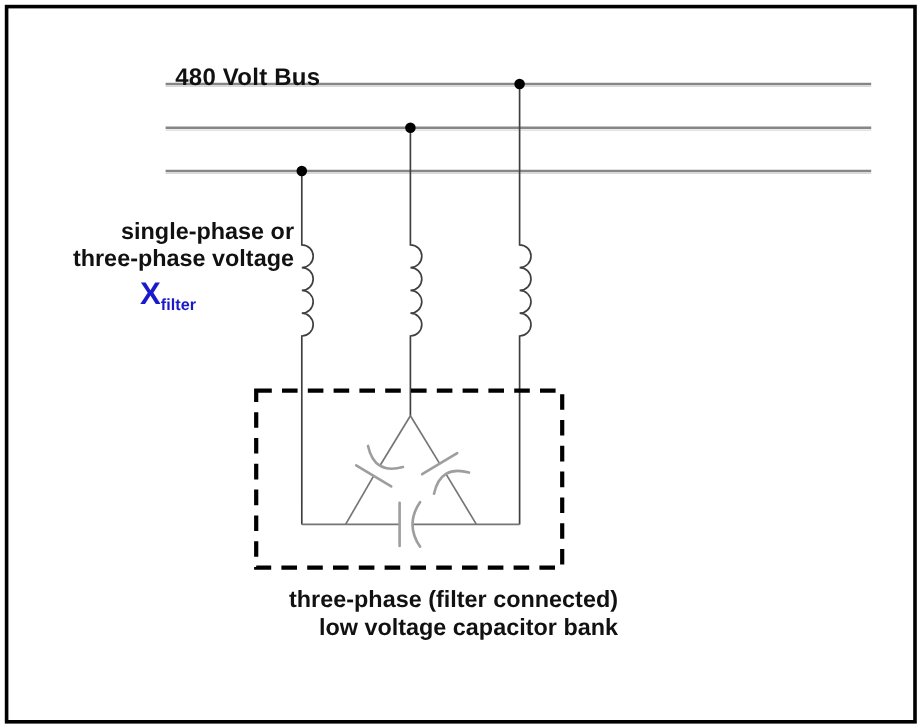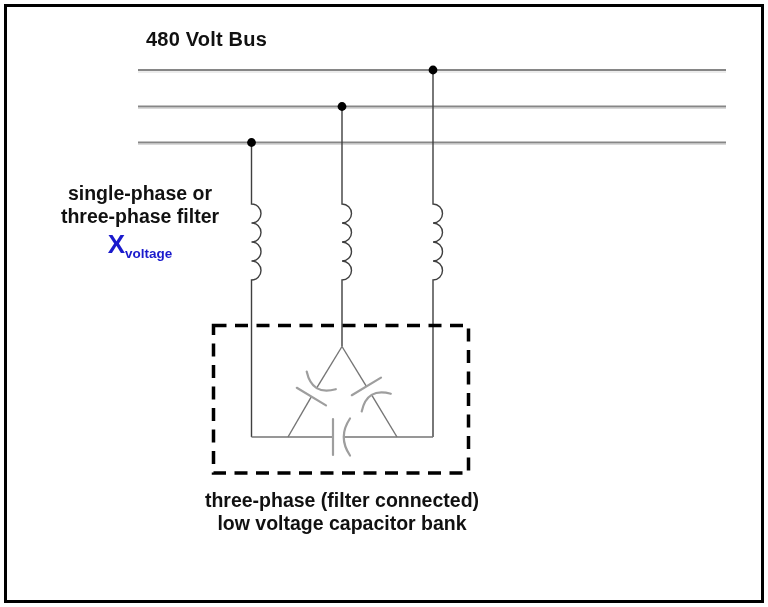--- a/index.html
+++ b/index.html
@@ -13,27 +13,27 @@
   }
   svg{position:absolute;left:0;top:0;}
   .busline{stroke:var(--busgray,#868686);stroke-width:2;fill:none;}
   .busline-hl{stroke:#d9d9d9;stroke-width:1;fill:none;}
   .wire{stroke:var(--wire,#3f3f3f);stroke-width:1.4;fill:none;}
   .deltawire{stroke:var(--delta,#757575);stroke-width:1.4;fill:none;}
   .plate{stroke:var(--plate,#9e9e9e);stroke-width:2.2;fill:none;stroke-linecap:round;}
   .dot{fill:#000;}
   .dashedbox{stroke:var(--ink,#000);stroke-width:3.5;fill:none;stroke-dasharray:13 8.5;}
   .title{
-    position:absolute;left:146px;top:28px;
+    position:absolute;left:146px;top:54px;
     font-size:20px;font-weight:bold;color:var(--text,#111);letter-spacing:.2px;
   }
   .label-block{position:absolute;text-align:center;color:var(--text,#111);font-weight:bold;}
   .reactor-block{left:35px;top:182px;width:210px;}
   .cap-block{left:169px;top:489px;width:346px;}
-  .label-line{font-size:19.5px;line-height:23px;white-space:nowrap;}
+  .label-line{font-size:19.5px;line-height:23px;white-space:nowrap;text-align:right;}
   .blue{color:var(--accent,#1a1acc);}
   .xfilter{margin-top:3px;font-size:26px;line-height:26px;}
   .xfilter .sub{font-size:13.5px;vertical-align:-5px;letter-spacing:0;}
   .xc-line{margin-top:2px;font-size:21px;line-height:25px;}
 </style>
 </head>
 <body>
 
 <div class="canvas">
 
@@ -92,22 +92,22 @@
       <path class="plate" d="M361.7,411.4 Q367,387.2 390.8,393.8"></path>
     </g>
 
     <rect class="dashedbox" x="213.5" y="325.5" width="255" height="147.5"></rect>
   </svg>
 
   <div class="title">480 Volt Bus</div>
 
   <div class="label-block reactor-block">
     <div class="label-line">single-phase or</div>
-    <div class="label-line">three-phase filter</div>
-    <div class="xfilter blue"><span>X</span><span class="sub">voltage</span></div>
+    <div class="label-line">three-phase voltage</div>
+    <div class="xfilter blue"><span>X</span><span class="sub">filter</span></div>
   </div>
 
   <div class="label-block cap-block">
     <div class="label-line">three-phase (filter connected)</div>
     <div class="label-line">low voltage capacitor bank</div>
   </div>
 
 </div>
 
 </body></html>

